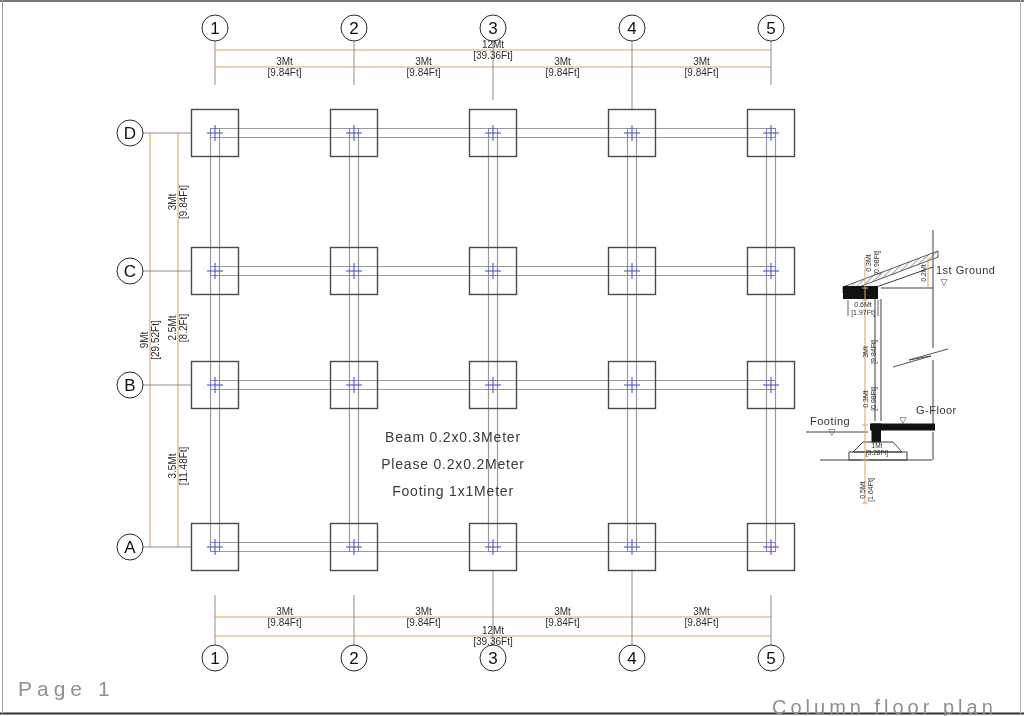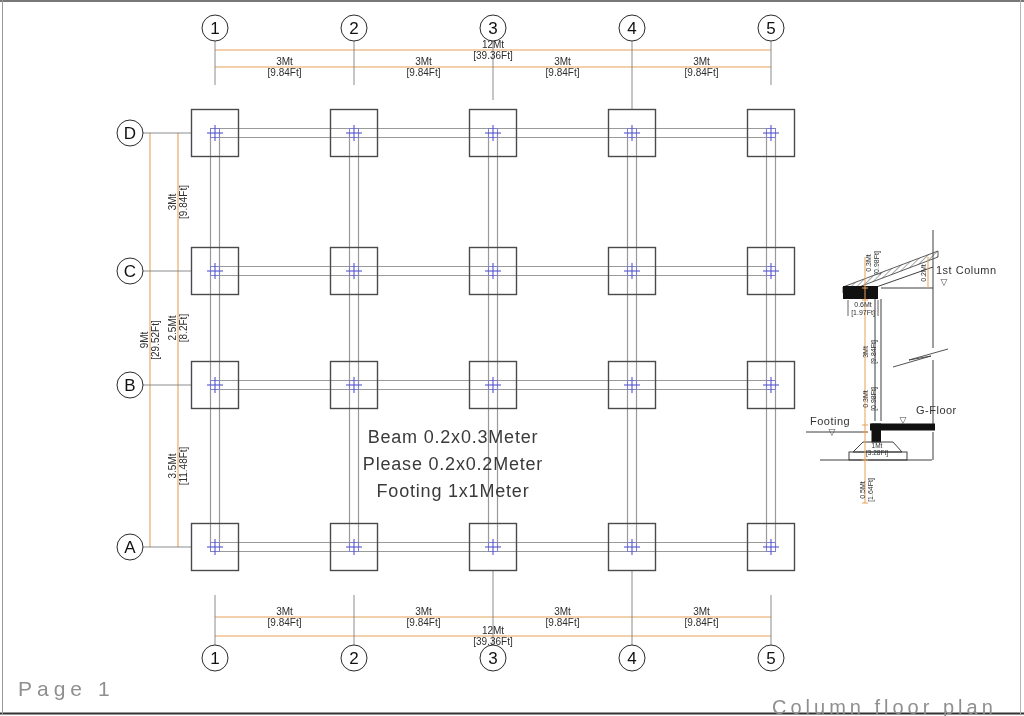--- a/index.html
+++ b/index.html
@@ -12,21 +12,21 @@
   #lines{position:absolute;left:0;top:0}
   .lbl{position:absolute;transform:translate(-50%,-50%);text-align:center;
        color:var(--txt);white-space:nowrap}
   .dim{font-size:10px;line-height:11px}
   .dim span{display:block}
   .rot{transform:translate(-50%,-50%) rotate(-90deg)}
   .bubble{position:absolute;width:25px;height:25px;transform:translate(-50%,-50%);
           border:1.5px solid #2b2b2b;border-radius:50%;background:#fff;
           display:flex;align-items:center;justify-content:center;
           font-size:17px;color:#111}
-  .note-line{font-size:18px;letter-spacing:0.8px;color:#3a3a3a}
+  .note-line{font-size:14px;letter-spacing:0.8px;color:#3a3a3a}
   .abs{position:absolute;white-space:nowrap}
   .sec{font-size:11px;letter-spacing:0.5px;color:#333}
   .ul{}
   .tiny{font-size:7px;line-height:7.5px}
   .tiny6{font-size:6.5px;line-height:7px}
   .tri{position:absolute;transform:translate(-50%,-50%);font-size:9px;color:#444;line-height:9px}
   .pgray{font-size:21px;letter-spacing:5px;color:var(--gray)}
   .tgray{font-size:20px;letter-spacing:4px;color:var(--gray)}
   .note{font-size:15px;font-weight:bold;color:#111;letter-spacing:-0.2px}
 </style>
@@ -230,21 +230,21 @@
   <div class="lbl dim rot" style="left:178px;top:466px">
     <span>3.5Mt</span>
       <span>[11.48Ft]</span>
   </div>
 
   <div class="lbl note-line" style="left:453px;top:437px">Beam  0.2x0.3Meter</div>
   <div class="lbl note-line" style="left:453px;top:464px">Please  0.2x0.2Meter</div>
   <div class="lbl note-line" style="left:453px;top:491px">Footing  1x1Meter</div>
 
   <div class="abs sec" style="left:936px;top:264px">
-    <span class="ul">1st</span>&nbsp;<span>Column</span>
+    <span class="ul">1st</span>&nbsp;<span>Ground</span>
   </div>
   <div class="tri" style="left:944px;top:282px">▽</div>
 
   <div class="abs sec ul" style="left:916px;top:404px">G-Floor</div>
   <div class="tri" style="left:903px;top:420px">▽</div>
 
   <div class="abs sec ul" style="left:810px;top:415px">Footing</div>
   <div class="tri" style="left:832px;top:432px">▽</div>
 
   <div class="lbl dim tiny rot" style="left:872px;top:263px">

